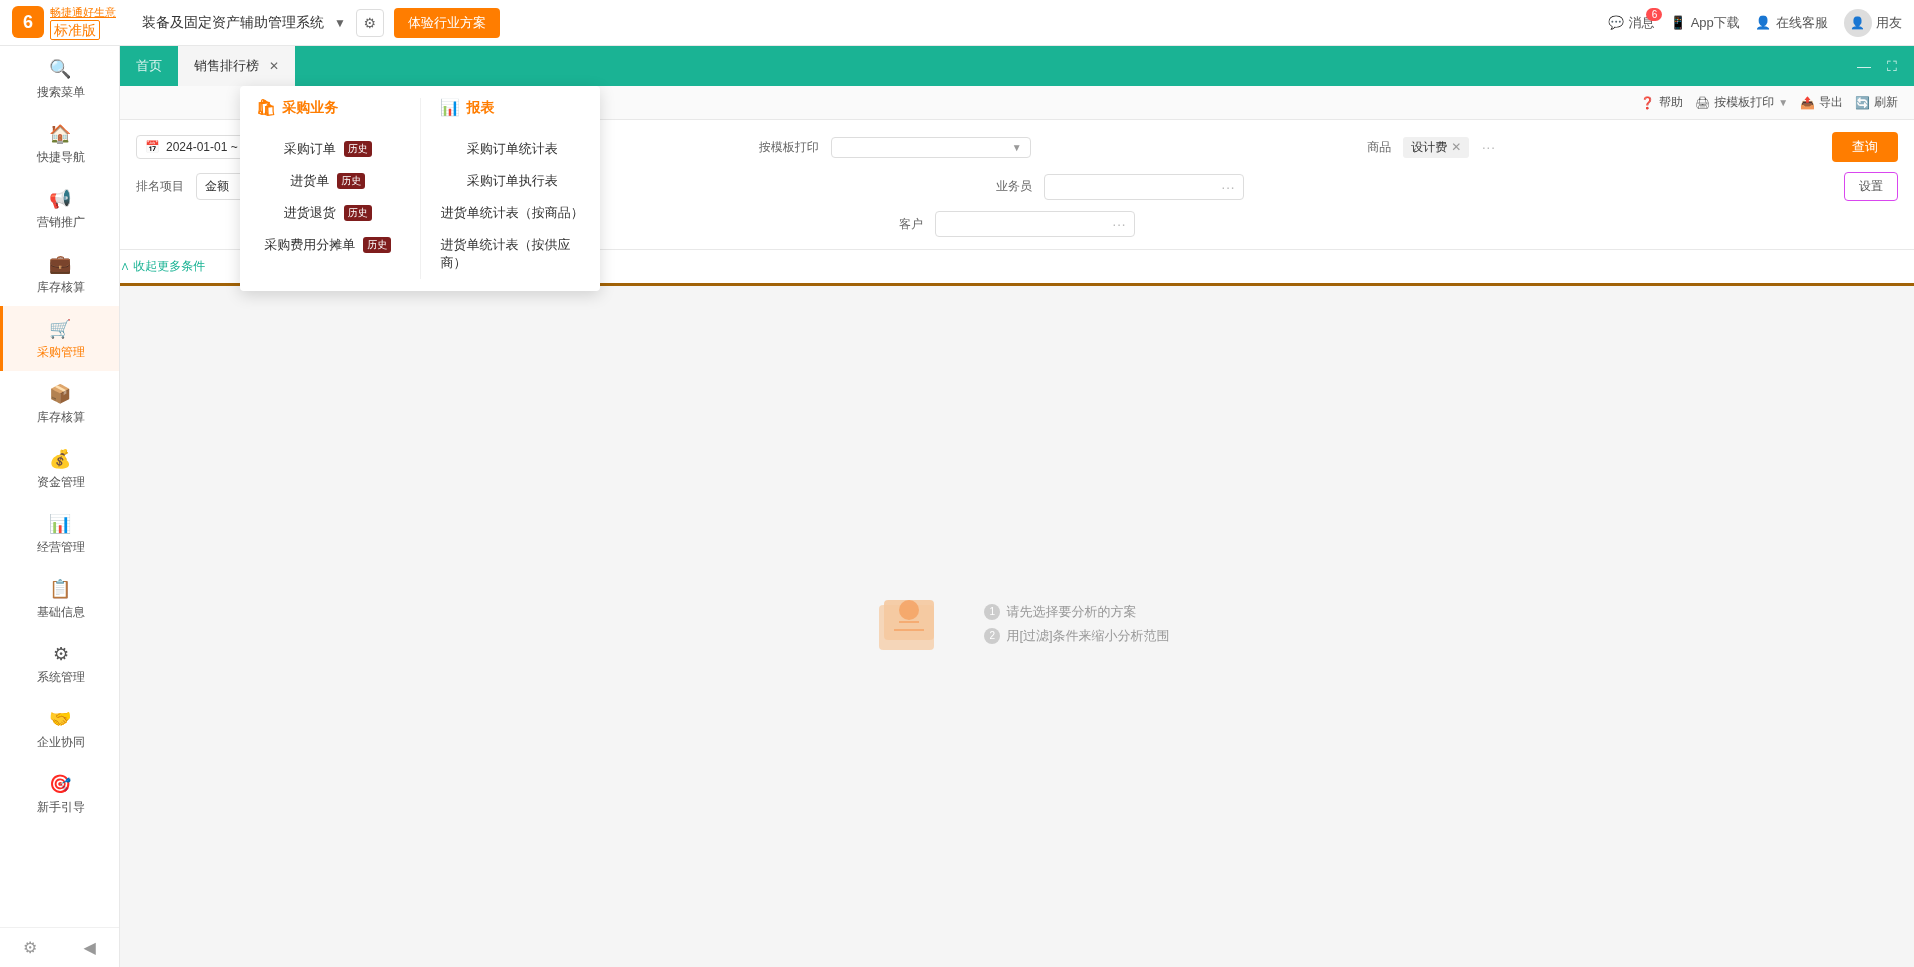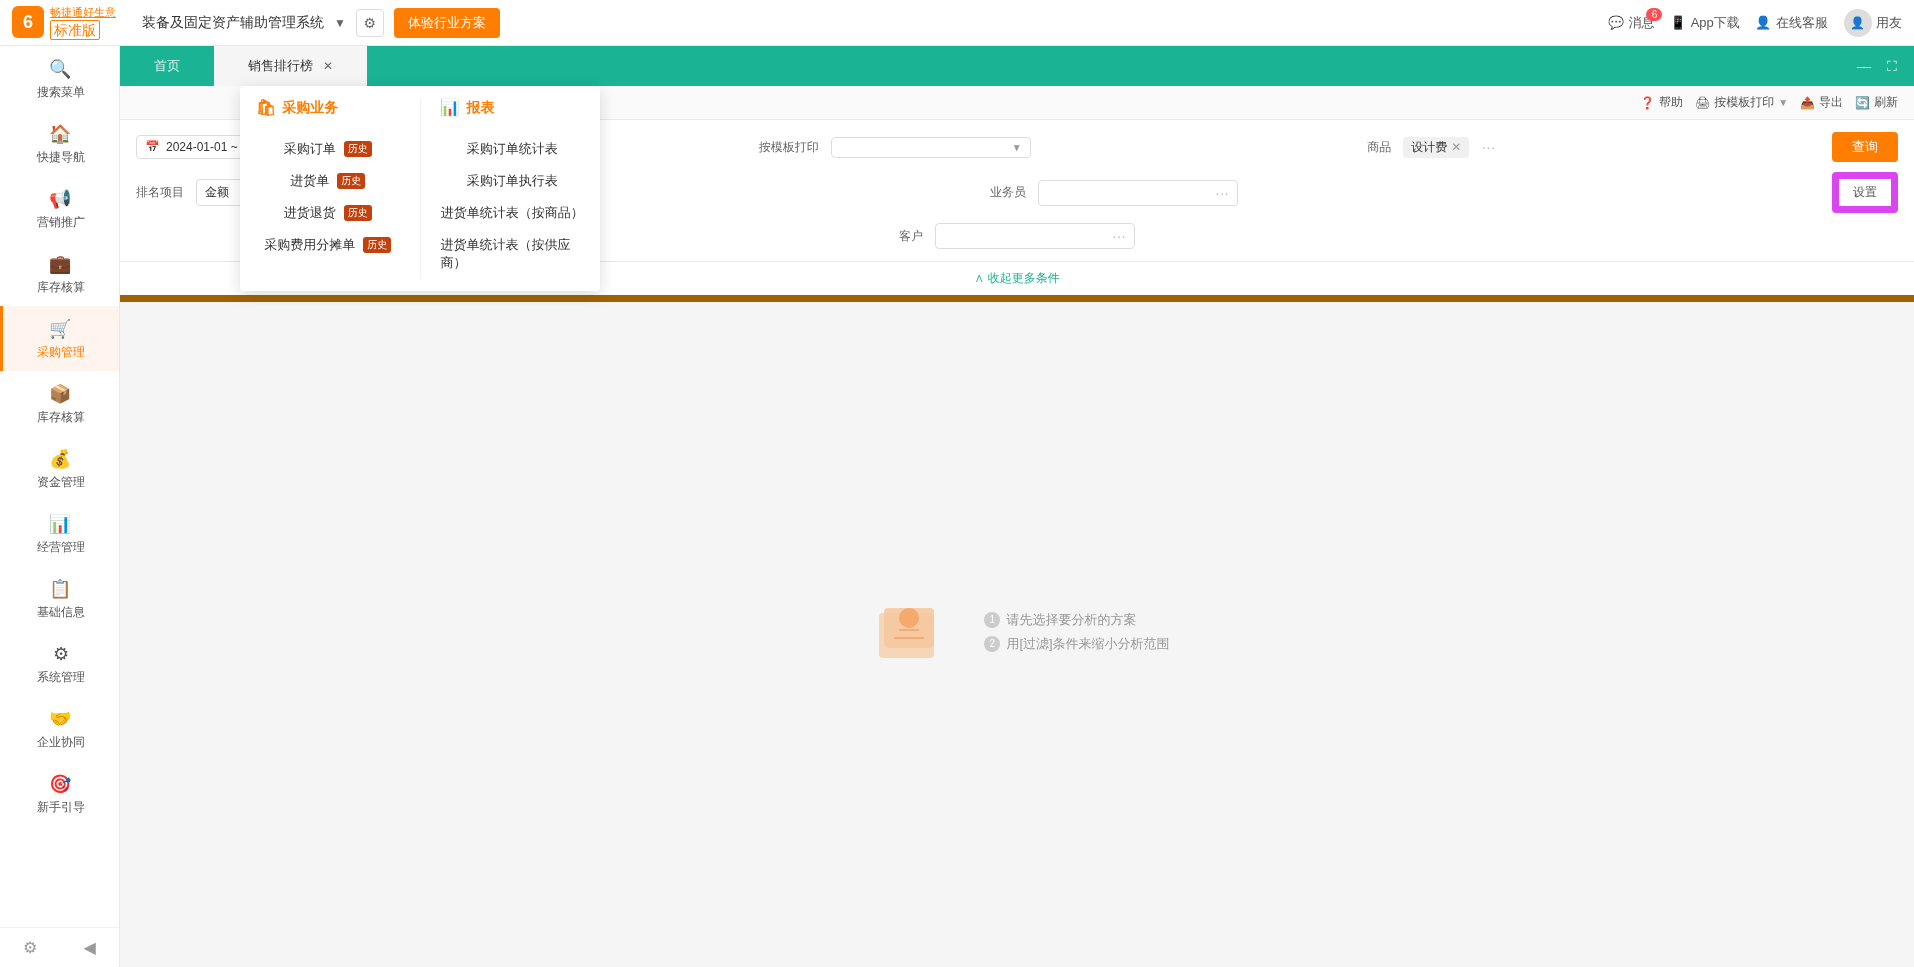--- a/index.html
+++ b/index.html
@@ -141,21 +141,21 @@
     
     .tab-bar {
       height: 40px;
       background: #1ab394;
       display: flex;
       align-items: center;
       flex-shrink: 0;
     }
     .tab-item {
       height: 40px;
-      padding: 0 34px;
+      padding: 0 16px;
       display: flex;
       align-items: center;
       font-size: 13px;
       cursor: pointer;
       color: rgba(255,255,255,0.85);
       gap: 6px;
     }
     .tab-item.active {
       background: #f5f5f5;
       color: #333;
@@ -235,36 +235,35 @@
     .query-btn {
       background: #ff7d00;
       color: white;
       border: none;
       padding: 6px 20px;
       border-radius: 4px;
       font-size: 13px;
       cursor: pointer;
     }
     .setting-btn {
-      border: 7px solid #d946ef;
+      border: 1px solid #d946ef;
       background: white;
       color: #555;
       padding: 5px 14px;
       border-radius: 4px;
       font-size: 12px;
       cursor: pointer;
     }
     .collapse-btn {
-      text-align: center;
       padding: 8px 0;
       font-size: 12px;
       color: #1ab394;
       cursor: pointer;
       background: #fff;
-      border-bottom: 7px solid #a16207;
+      border-bottom: 3px solid #a16207;
     }
 
     
     .empty-state {
       flex: 1;
       display: flex;
       flex-direction: column;
       align-items: center;
       justify-content: center;
       color: #999;
@@ -324,21 +323,21 @@
       display: flex;
       align-items: center;
       gap: 8px;
       padding: 7px 0;
       font-size: 13px;
       color: #333;
       cursor: pointer;
       justify-content: center;
     }
     .history-badge {
-      background: #c2410c;
+      background: #7f1d1d;
       color: white;
       font-size: 10px;
       padding: 1px 4px;
       border-radius: 3px;
     }
 
     .dots { color: #bbb; font-size: 14px; cursor: pointer; }
     .chevron { font-size: 10px; color: #999; }
   </style>
 </head>

